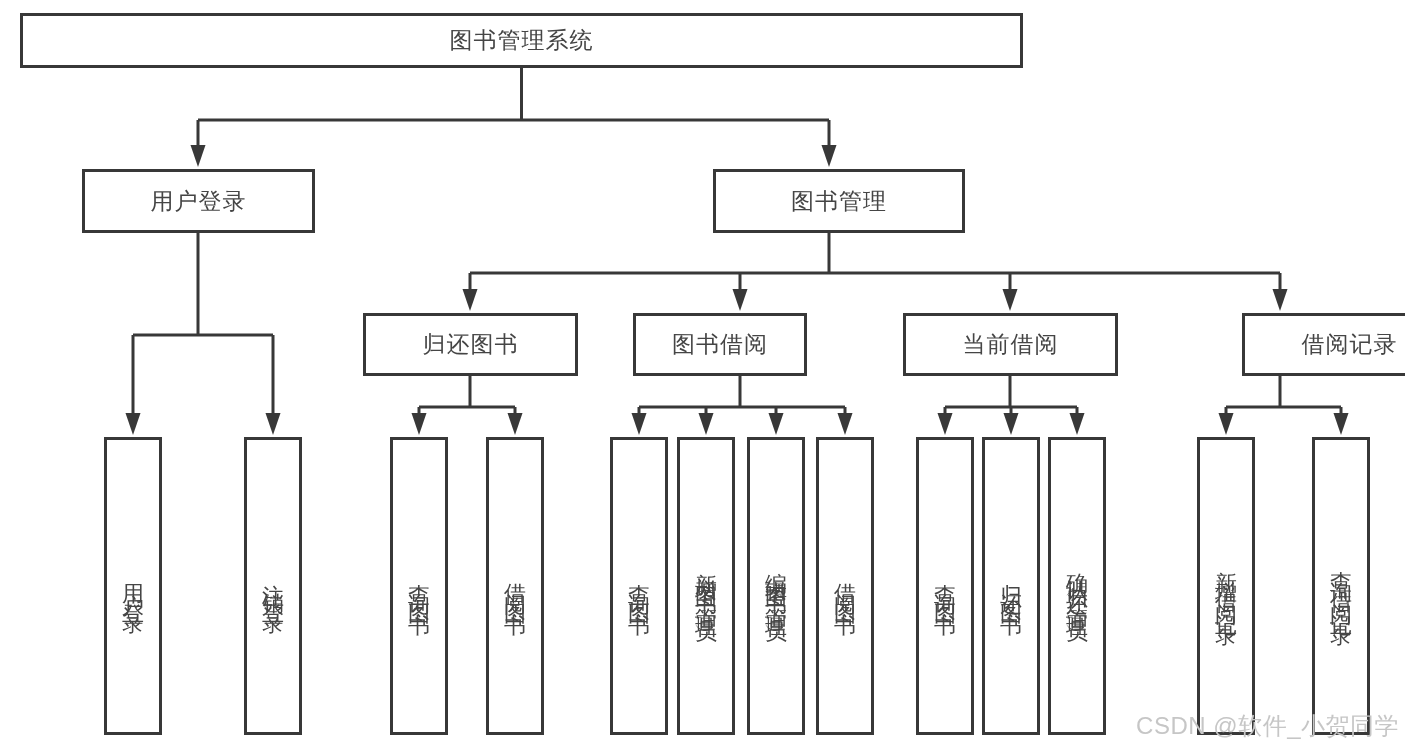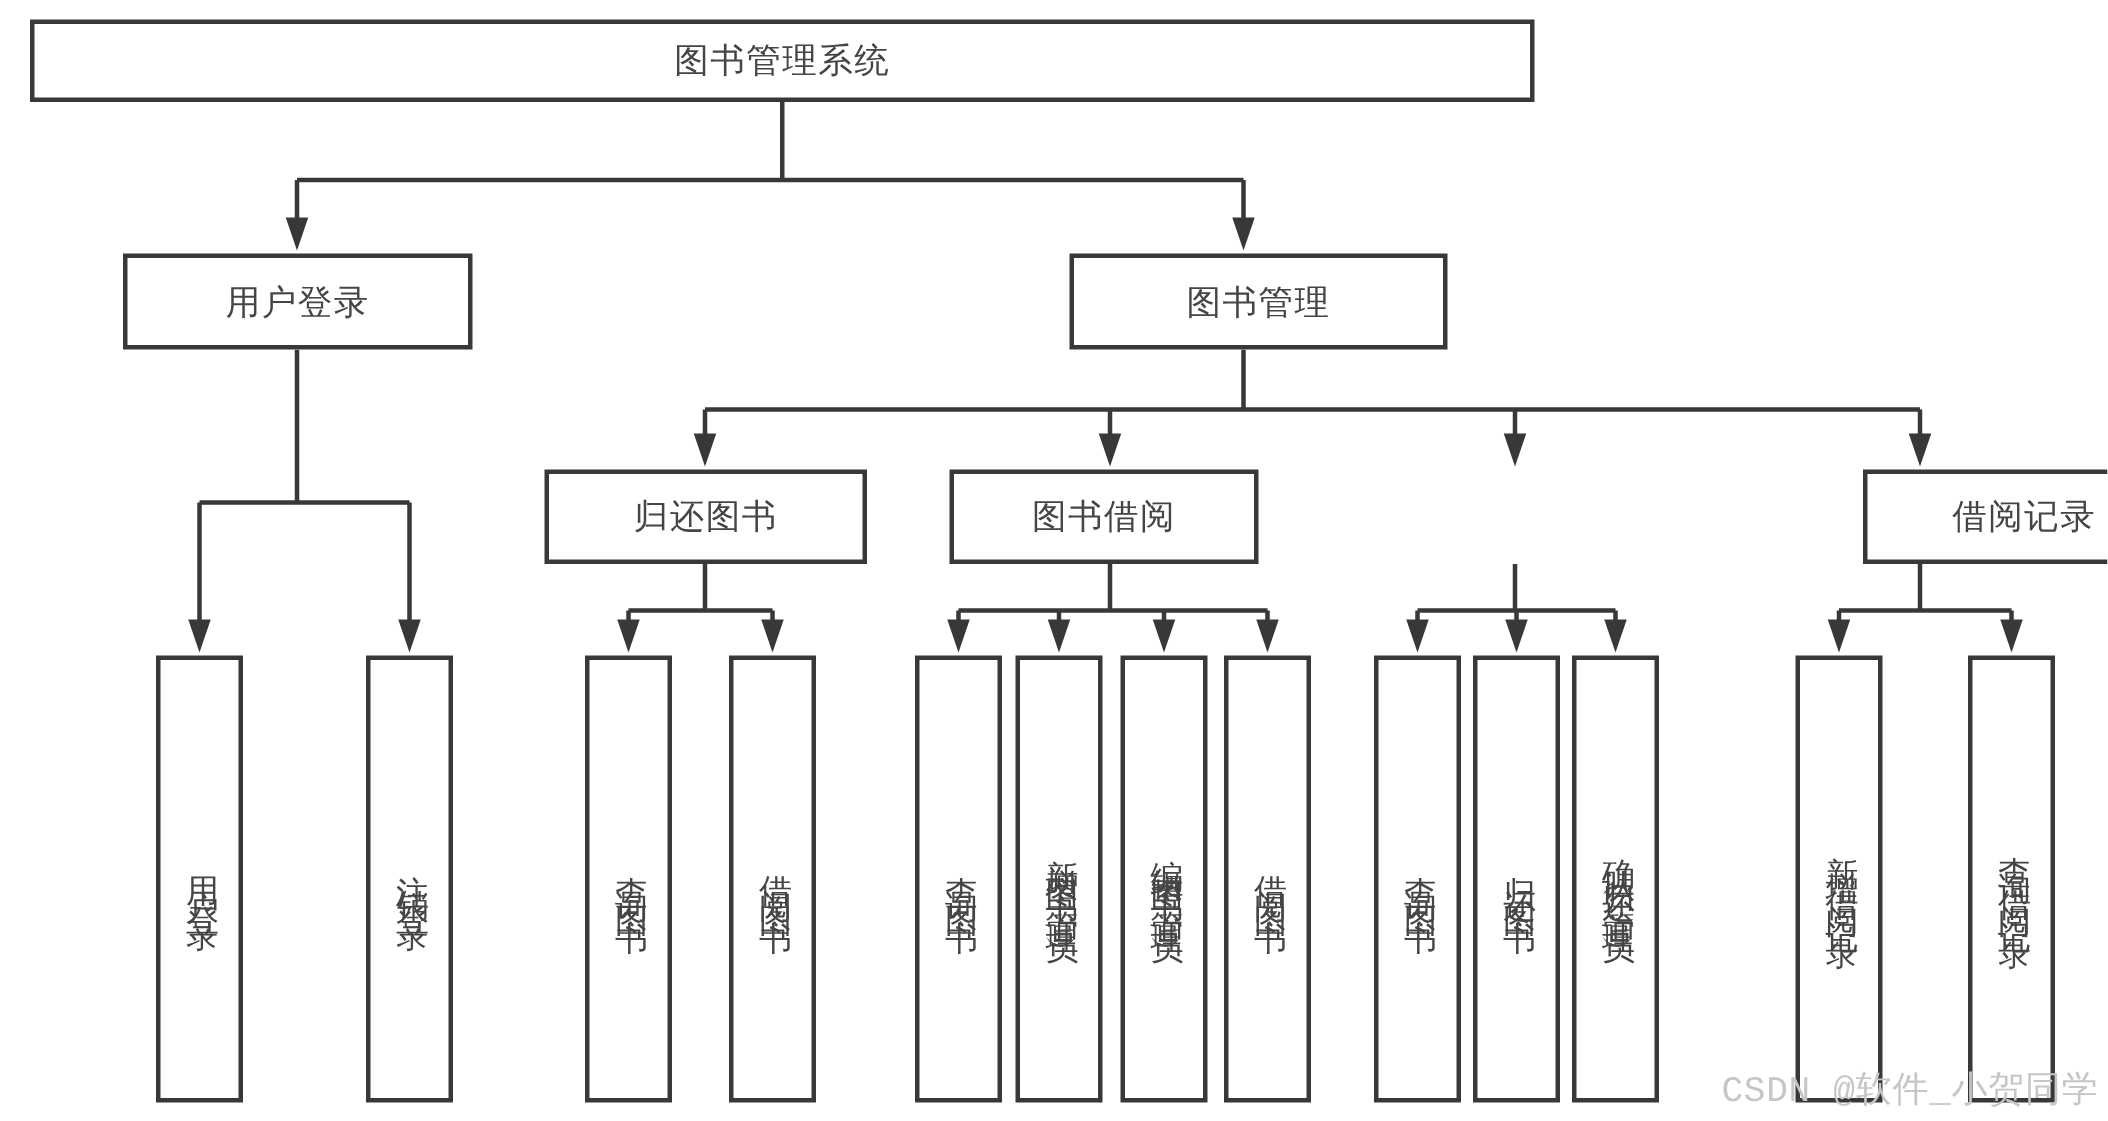--- a/index.html
+++ b/index.html
@@ -1,18 +1,18 @@
 <!DOCTYPE html>
 <html><head>
 <meta charset="utf-8">
 <style>
   html,body{margin:0;padding:0;background:#ffffff;}
   .canvas{
     position:relative;width:1405px;height:747px;background:#ffffff;
-    font-family:Liberation Mono, monospace;overflow:hidden;
+    font-family:Liberation Sans, sans-serif;overflow:hidden;
   }
   .wires{position:absolute;left:0;top:0;z-index:1;}
   .box{
     position:absolute;box-sizing:border-box;background:#ffffff;
     border:3px solid #383838;display:flex;align-items:center;justify-content:center;
     color:#454545;z-index:2;
   }
   .h .lbl{font-size:23px;letter-spacing:1px;white-space:nowrap;}
   .leaf .lbl{
     writing-mode:vertical-rl;text-orientation:mixed;
@@ -71,22 +71,25 @@
   <div class="box h" style="left:82px;top:169px;width:233px;height:64px">
     <span class="lbl">用户登录</span>
   </div>
   <div class="box h" style="left:713px;top:169px;width:252px;height:64px">
     <span class="lbl">图书管理</span>
   </div>
 
   <div class="box h" style="left:363px;top:313px;width:215px;height:63px">
     <span class="lbl">归还图书</span>
   </div>
-  <div class="box h" style="left:633px;top:313px;width:206px;height:63px">
+  <div class="box h" style="left:633px;top:313px;width:174px;height:63px">
     <span class="lbl">图书借阅</span>
+  </div>
+  <div class="box h" style="left:903px;top:313px;width:215px;height:63px">
+    <span class="lbl">当前借阅</span>
   </div>
   <div class="box h" style="left:1242px;top:313px;width:215px;height:63px">
     <span class="lbl">借阅记录</span>
   </div>
 
   <div class="box leaf" style="left:104px;top:437px;width:58px;height:298px">
     <span class="lbl ls4">用户登录</span>
   </div>
   <div class="box leaf" style="left:244px;top:437px;width:58px;height:298px">
     <span class="lbl ls4">注销登录</span>

